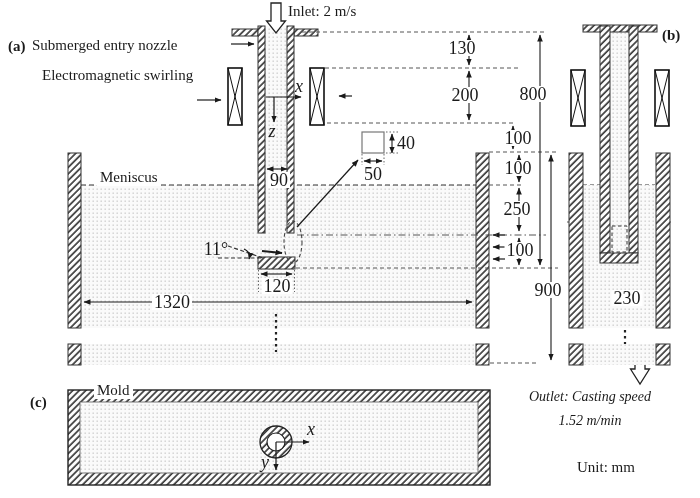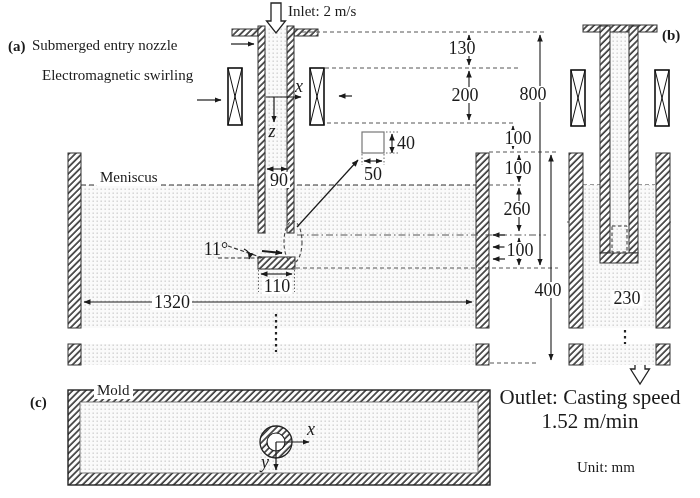--- a/index.html
+++ b/index.html
@@ -7,21 +7,21 @@
        font-family:"Liberation Serif","DejaVu Serif",serif;color:#1a1a1a;}
   #fig svg{position:absolute;left:0;top:0;}
   .txt{position:absolute;font-size:15px;line-height:18px;white-space:nowrap;}
   .dim{position:absolute;font-size:18px;line-height:16px;white-space:nowrap;
        transform:translate(-50%,-50%);background:#fff;padding:0 2px;}
   .nobg{background:transparent;}
   .bold{font-weight:bold;}
   .it{font-style:italic;}
   .wbg{background:#fff;padding:0 3px;}
   .ctr{text-align:center;transform:translate(-50%,-50%);position:absolute;
-       font-size:21px;line-height:17px;white-space:nowrap;background:#fff;}
+       font-size:14px;line-height:17px;white-space:nowrap;background:#fff;font-style:italic;}
 </style>
 </head>
 <body>
 
 <div id="fig">
 
 <svg width="700" height="498" viewBox="0 0 700 498">
   <defs>
     <pattern id="hatch" patternUnits="userSpaceOnUse" width="4.6" height="4.6" patternTransform="rotate(45)">
       <rect width="4.6" height="4.6" fill="#fdfdfd"></rect>
@@ -199,24 +199,24 @@
 <div class="dim it nobg" style="left:299px;top:86px;background:transparent">x</div>
 <div class="dim it nobg" style="left:272px;top:131px;background:transparent">z</div>
 <div class="dim it nobg" style="left:311px;top:429px;background:transparent">x</div>
 <div class="dim it nobg" style="left:265px;top:462px;background:transparent">y</div>
 
 <div class="dim" style="left:462px;top:48px">130</div>
 <div class="dim" style="left:465px;top:95px">200</div>
 <div class="dim" style="left:533px;top:94px">800</div>
 <div class="dim" style="left:518px;top:138px">100</div>
 <div class="dim" style="left:518px;top:168px">100</div>
-<div class="dim" style="left:517px;top:209px">260</div>
+<div class="dim" style="left:517px;top:209px">250</div>
 <div class="dim" style="left:520px;top:250px">100</div>
-<div class="dim" style="left:548px;top:290px">400</div>
+<div class="dim" style="left:548px;top:290px">900</div>
 <div class="dim" style="left:172px;top:302px">1320</div>
 <div class="dim" style="left:279px;top:180px">90</div>
-<div class="dim" style="left:277px;top:286px">110</div>
+<div class="dim" style="left:277px;top:286px">120</div>
 <div class="dim" style="left:627px;top:298px">230</div>
 <div class="dim nobg" style="left:406px;top:143px;background:transparent">40</div>
 <div class="dim nobg" style="left:373px;top:174px;background:transparent">50</div>
 <div class="dim nobg" style="left:216px;top:249px;background:transparent">11°</div>
 
 </div>
 
 </body></html>

